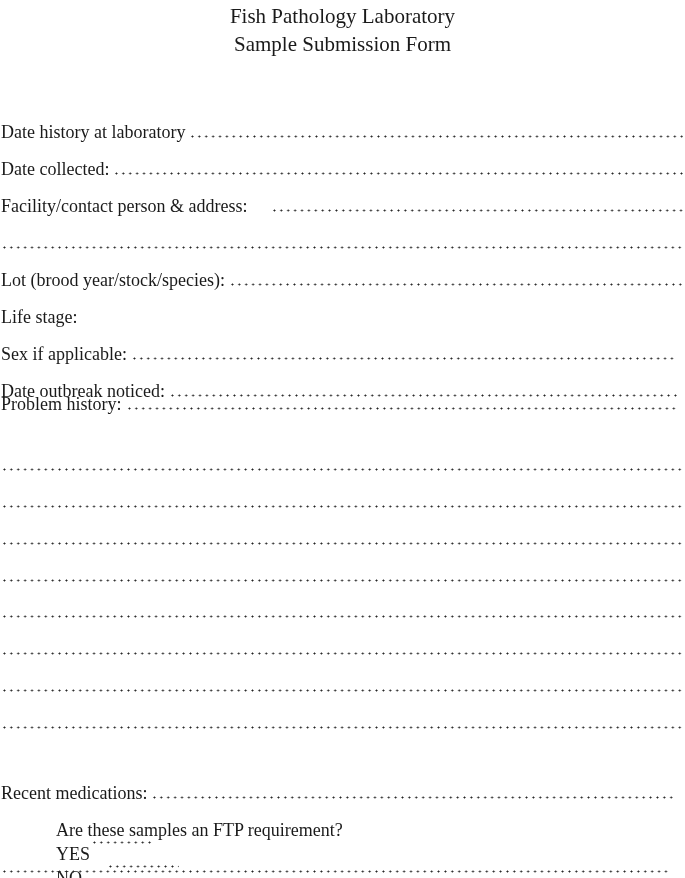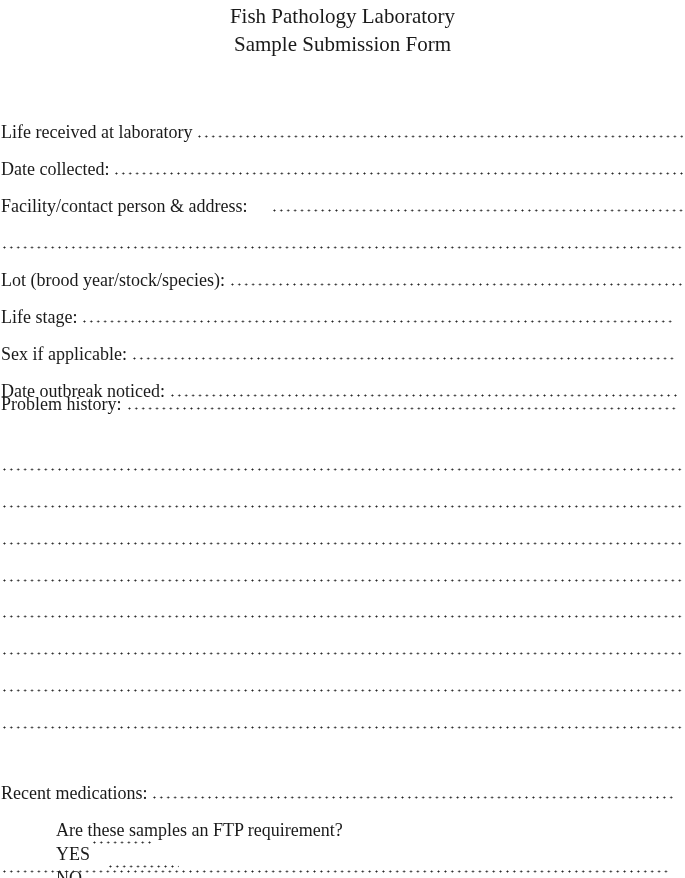--- a/index.html
+++ b/index.html
@@ -76,21 +76,21 @@
   </style>
 </head>
 <body>
 
 <div class="title-block">
   <span class="title-line">Fish Pathology Laboratory</span>
   <span class="title-line">Sample Submission Form</span>
 </div>
 
 <div class="row" style="top:120px;">
-  <span class="label">Life received at laboratory</span>
+  <span class="label">Date history at laboratory</span>
   <span class="fill input-like"></span>
 </div>
 
 <div class="row" style="top:157px;">
   <span class="label">Date collected:</span>
   <span class="fill input-like"></span>
 </div>
 
 <div class="row" style="top:194px;gap:20px;">
   <span class="label">Facility/contact person &amp; address:</span>
@@ -98,21 +98,21 @@
 </div>
 <div class="row" style="top:231px;">
   <span class="fill input-like"></span>
 </div>
 
 <div class="row" style="top:268px;">
   <span class="label">Lot (brood year/stock/species):</span>
   <span class="fill input-like"></span>
 </div>
 
-<div class="row" style="top:305px; width:674px;">
+<div class="row" style="top:305px; width:674px;flex-direction:column;">
   <span class="label">Life stage:</span>
   <span class="fill input-like"></span>
 </div>
 
 <div class="row" style="top:342px; width:673px;">
   <span class="label">Sex if applicable:</span>
   <span class="fill input-like"></span>
 </div>
 
 <div class="row" style="top:379px; width:678px;">

